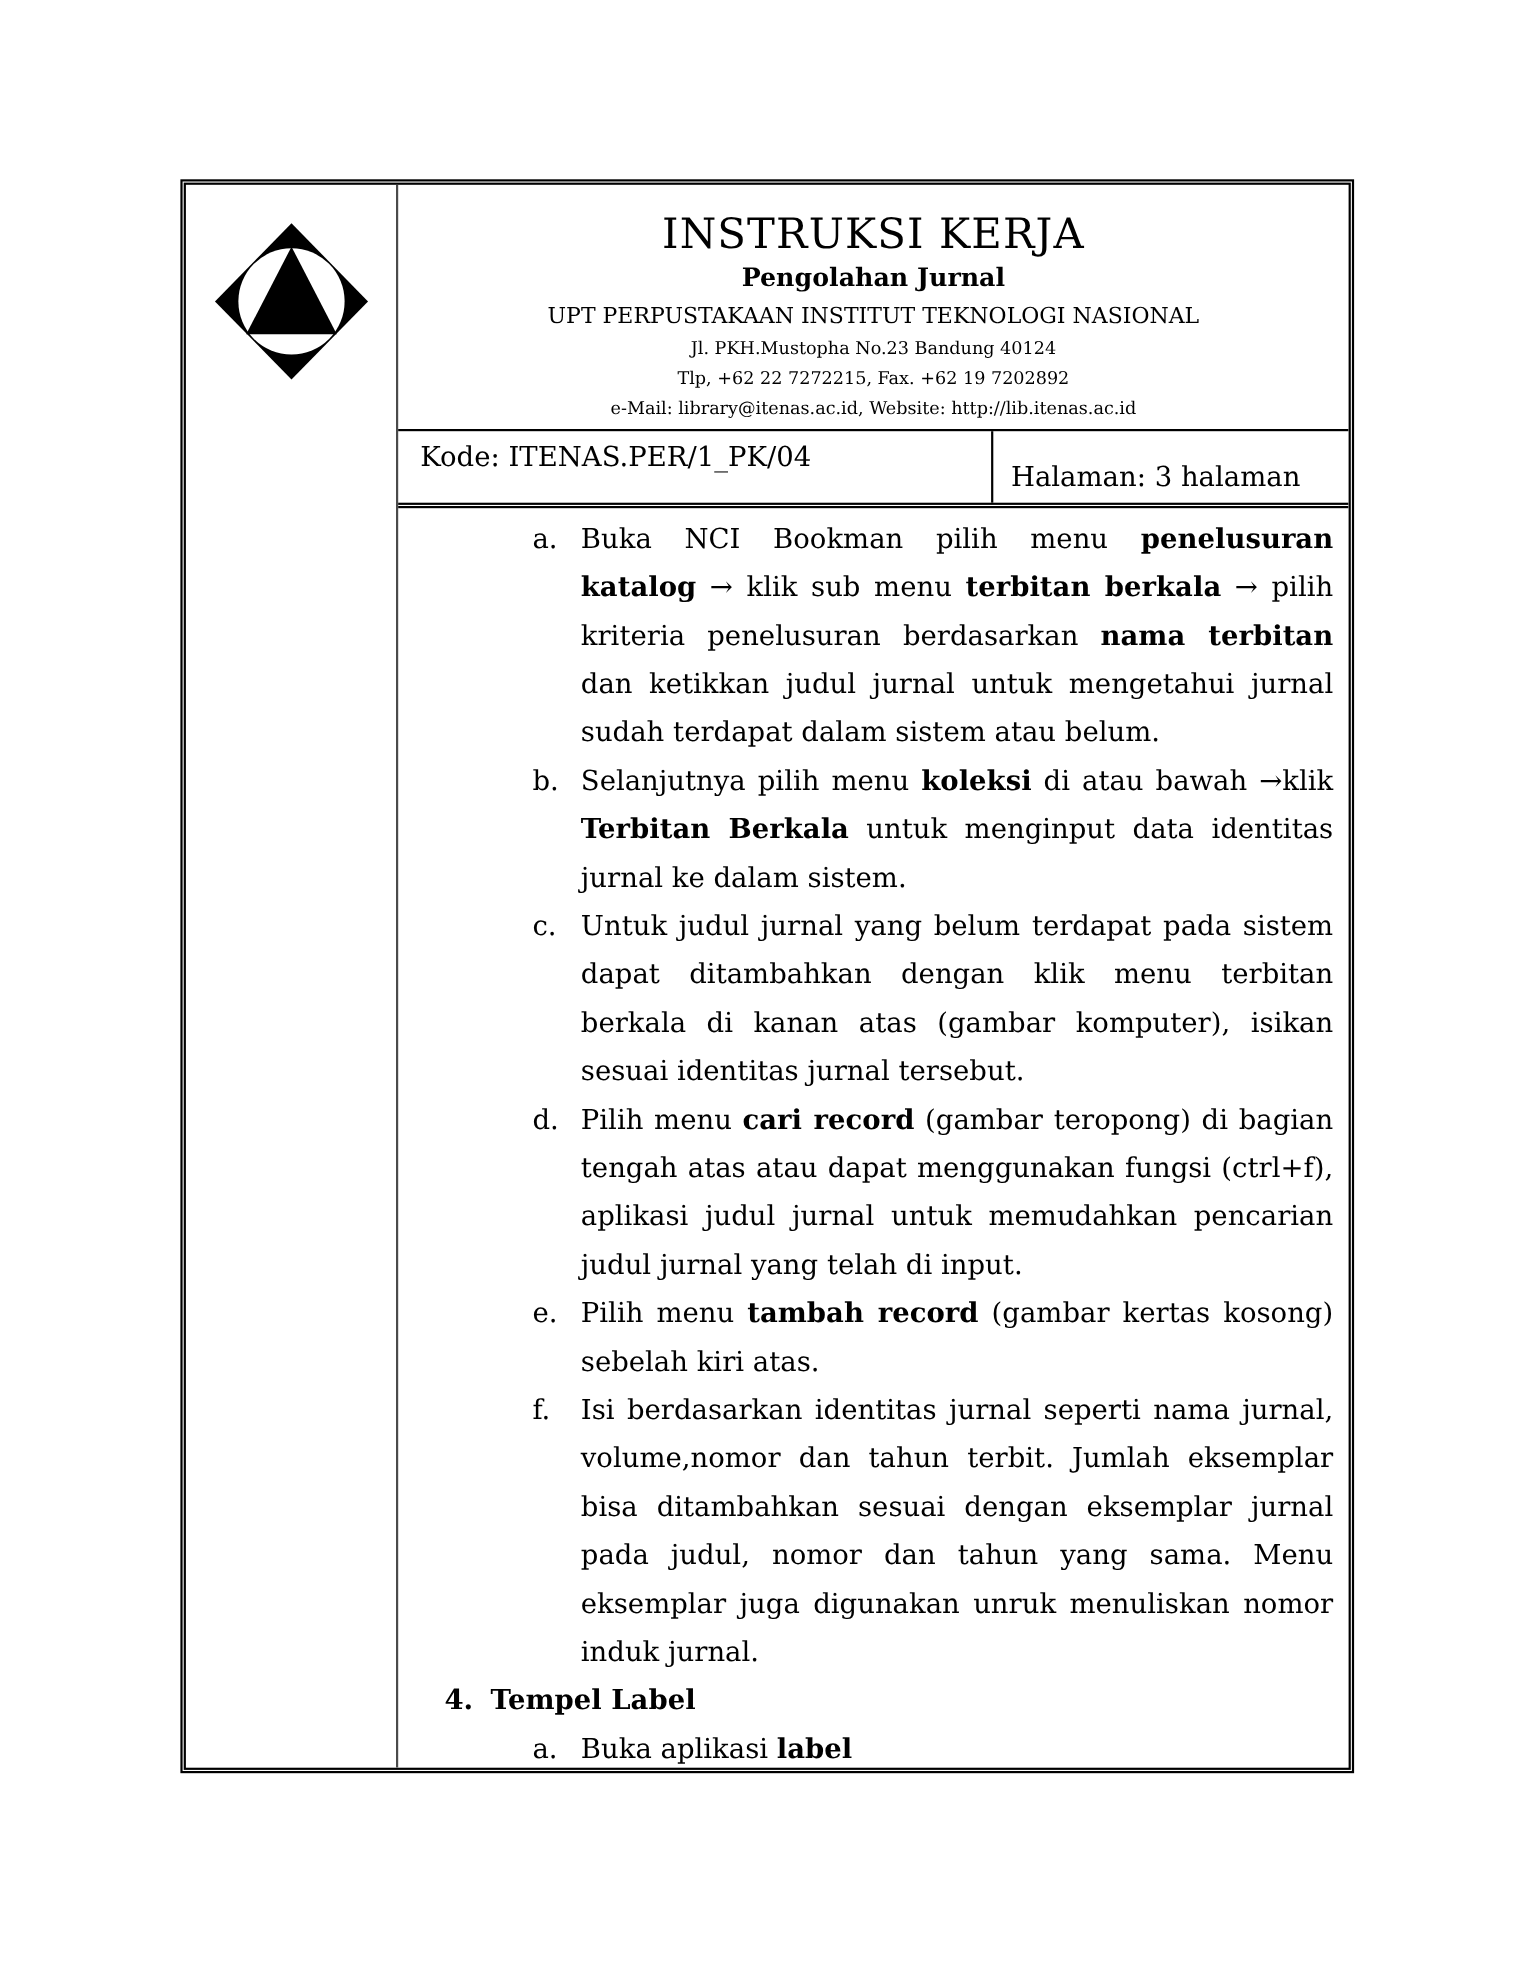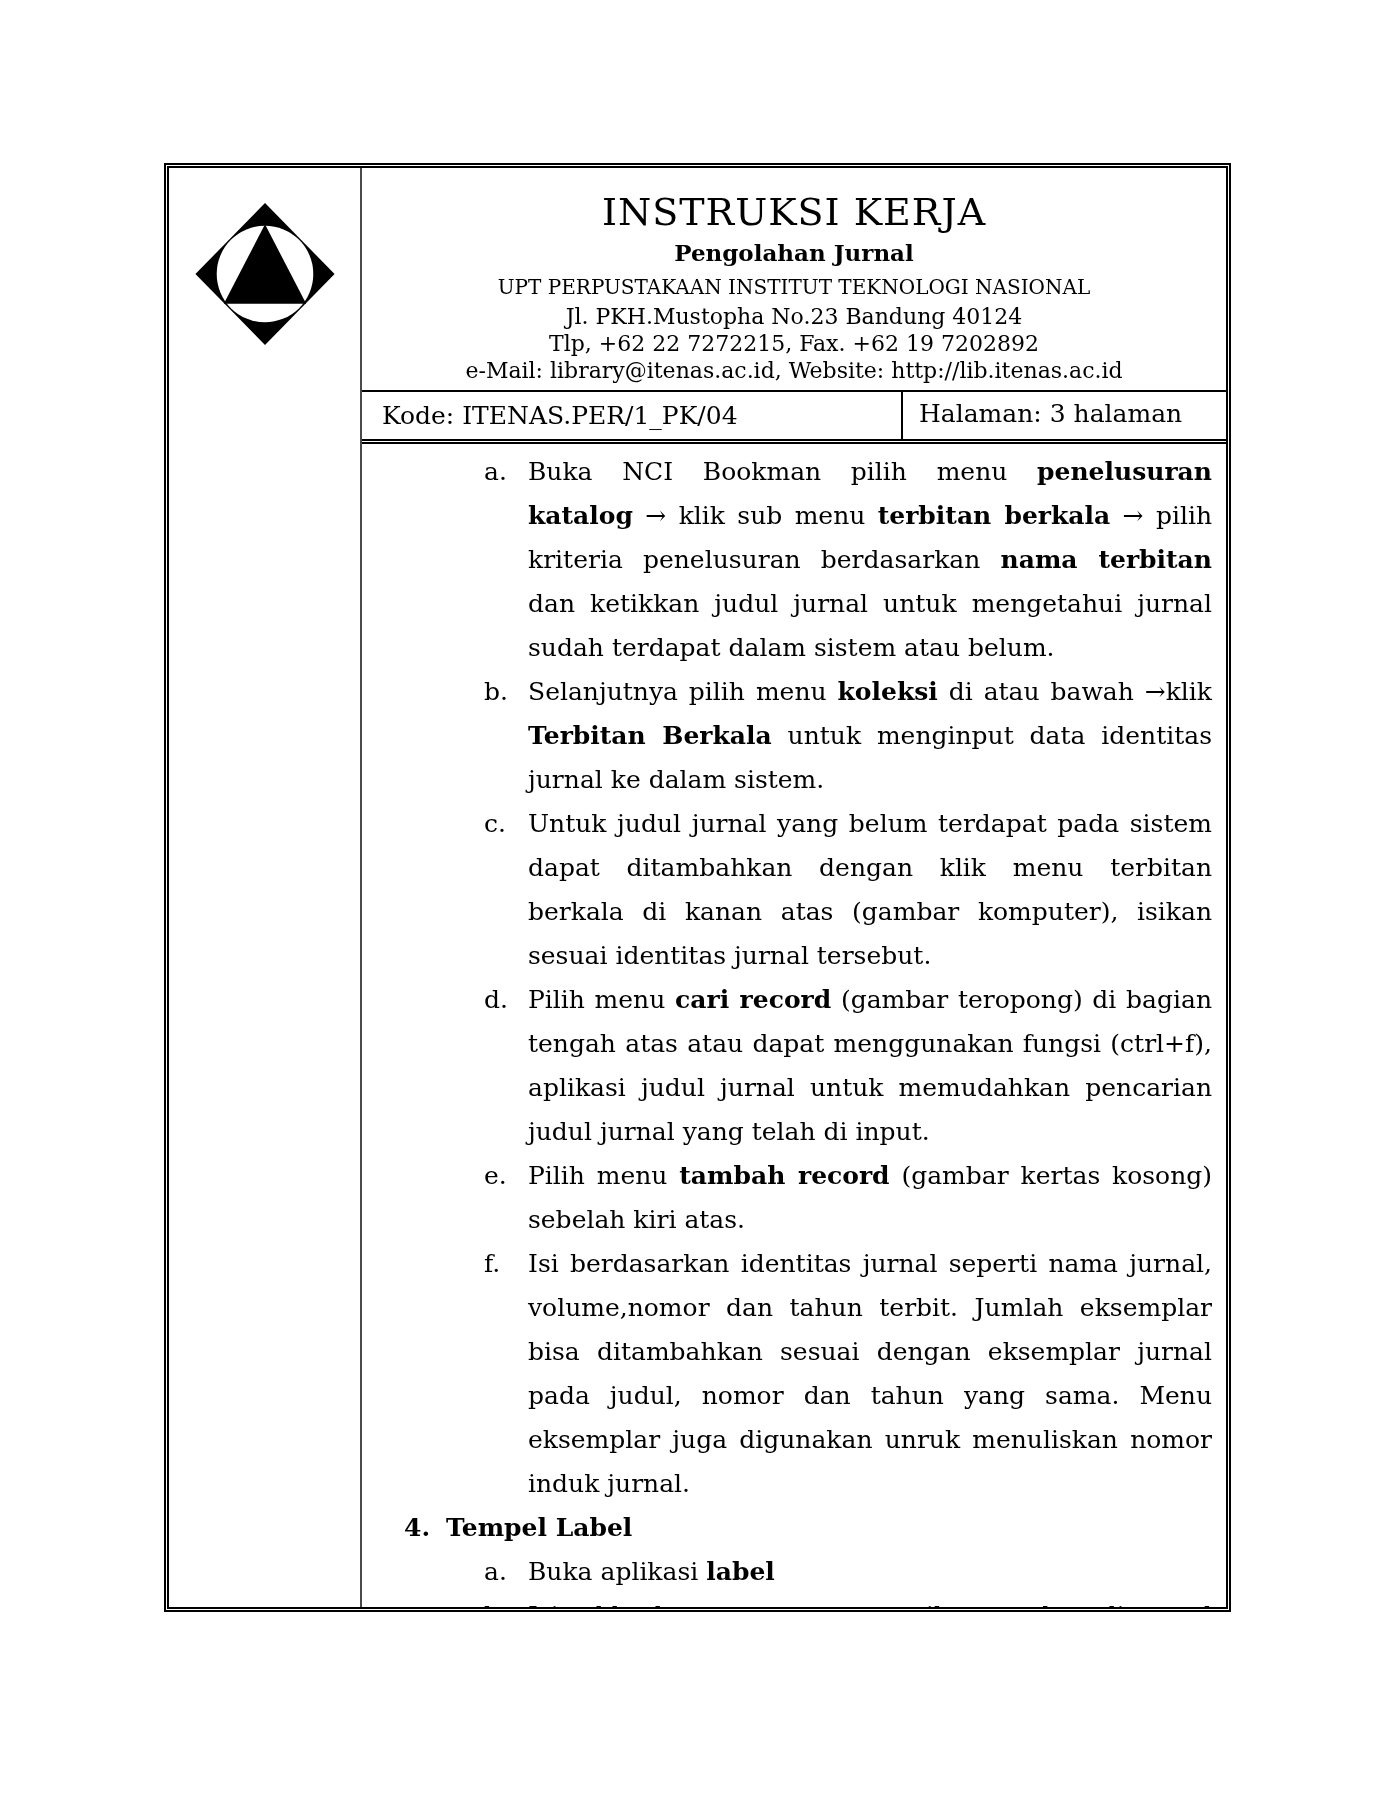--- a/index.html
+++ b/index.html
@@ -38,36 +38,36 @@
 
   .header-cell {
     box-sizing: border-box;
     border-bottom: 2px solid #000;
     text-align: center;
     padding: 21px 8px 6px 8px;
   }
   .h-title   { font-size: 38px; line-height: 46px; letter-spacing: 1px; }
   .h-sub     { font-size: 23px; line-height: 36px; font-weight: bold; }
   .h-org     { font-size: 20px; line-height: 32px; }
-  .h-line    { font-size: 22px; line-height: 27px; }
+  .h-line    { font-size: 16px; line-height: 27px; }
 
   .code-row {
     display: flex;
     box-sizing: border-box;
     border-bottom: 5px double #000;
     font-size: 25px;
   }
   .code-cell {
     width: 541px;
     flex-shrink: 0;
     box-sizing: border-box;
     border-right: 2px solid #000;
     padding: 9px 8px 9px 20px;
   }
-  .pages-cell { flex: 1; padding: 7px 8px 9px 16px; }
+  .pages-cell { flex: 1; padding: 27px 8px 9px 16px; }
 
   .body-cell {
     flex: 1;
     box-sizing: border-box;
     padding: 6px 14px 0 42px;
     font-size: 25px;
     line-height: 44px;
     overflow: hidden;
   }
   .step { display: flex; margin-left: 80px; }

